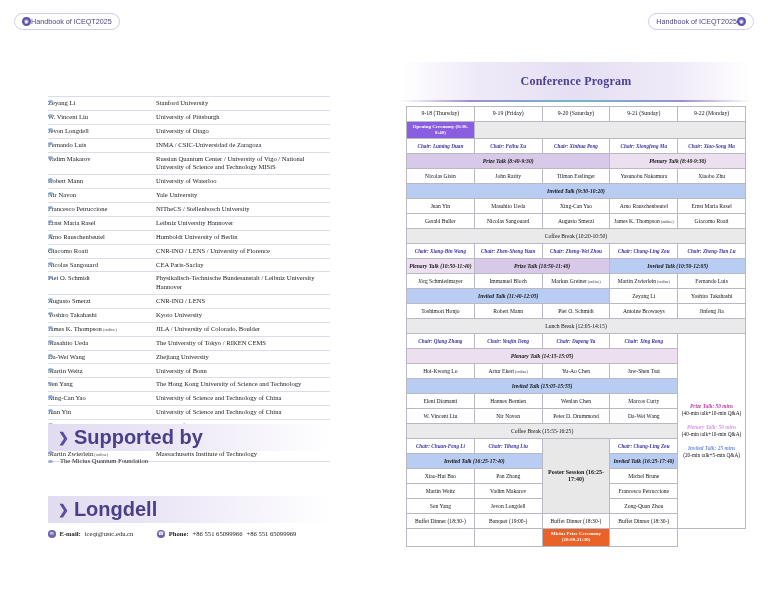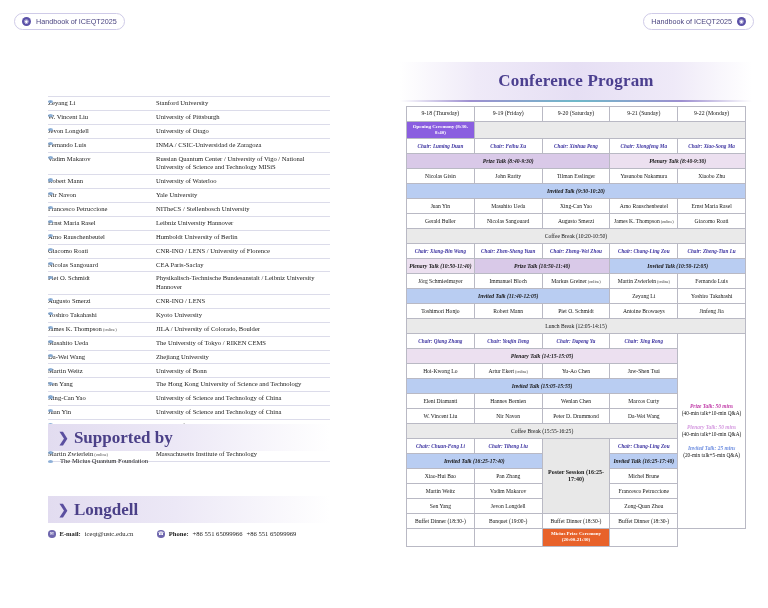--- a/index.html
+++ b/index.html
@@ -17,21 +17,20 @@
     height: 608px;
     background: #ffffff;
   }
 
   
   .pill {
     position: absolute;
     top: 13px;
     display: flex;
     align-items: center;
-    gap: 5px;
     height: 15px;
     padding: 0 7px;
     border: 1px solid #cfcbe8;
     border-radius: 9px;
     background: #ffffff;
     font-family: "Liberation Sans", sans-serif;
     font-size: 7.2px;
     color: #4b4580;
     white-space: nowrap;
   }
@@ -101,23 +100,23 @@
   .section-head .chev {
     color: #5b4fa0;
     font-size: 13px;
     font-weight: bold;
     margin-left: 10px;
     margin-right: 5px;
     line-height: 1;
   }
   .section-head .htext {
     color: #4b4088;
-    font-size: 17px;
-    font-weight: bold;
-    font-family: Liberation Serif, serif;
+    font-size: 20px;
+    font-weight: bold;
+    font-family: Liberation Sans, sans-serif;
   }
   #supported-head { top: 424px; }
   #contact-head   { top: 496px; }
 
   .support-line {
     position: absolute;
     left: 48px;
     top: 457px;
     font-size: 6.6px;
     color: #1b1b1b;
@@ -158,21 +157,21 @@
     width: 352px;
   }
   .prog-banner {
     height: 38px;
     background: linear-gradient(to right, #ffffff 0%, #efeaf8 22%, #e6dff4 50%, #efeaf8 78%, #ffffff 100%);
     display: flex;
     align-items: center;
     justify-content: center;
   }
   .prog-title {
-    font-size: 17px;
+    font-size: 12px;
     font-weight: bold;
     color: #4b3f8f;
     font-family: "Liberation Serif", serif;
     letter-spacing: 0.2px;
   }
   .prog-underline {
     height: 1.6px;
     background: linear-gradient(to right, #ffffff 0%, #9d8fd0 20%, #6fb9c9 50%, #9d8fd0 80%, #ffffff 100%);
     margin-bottom: 4px;
   }

